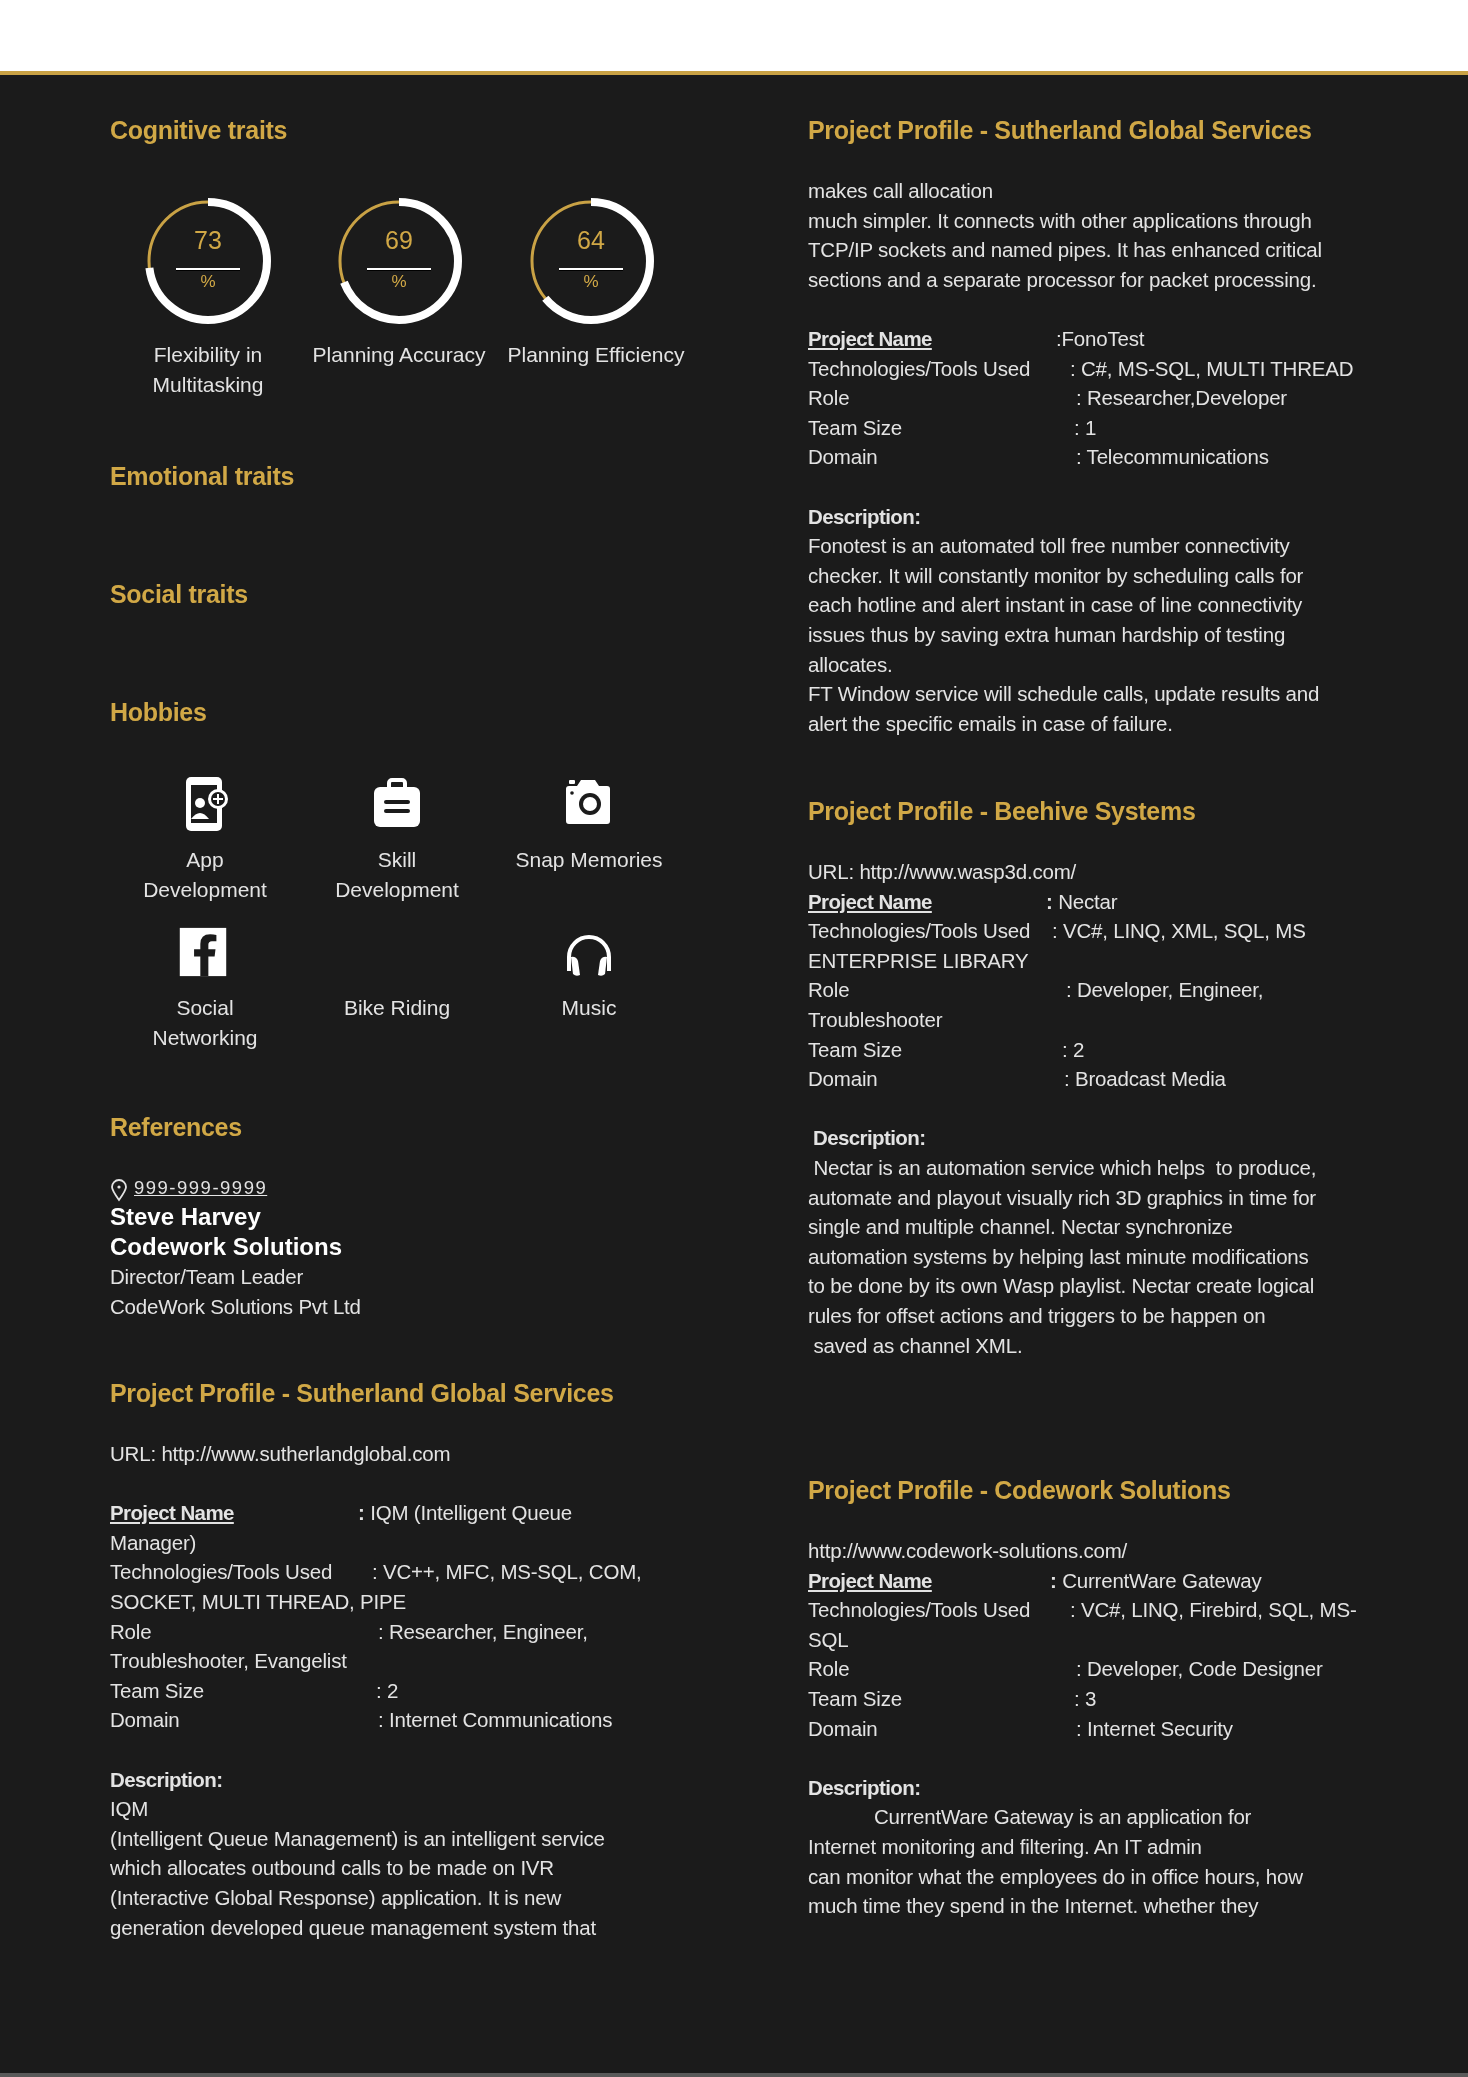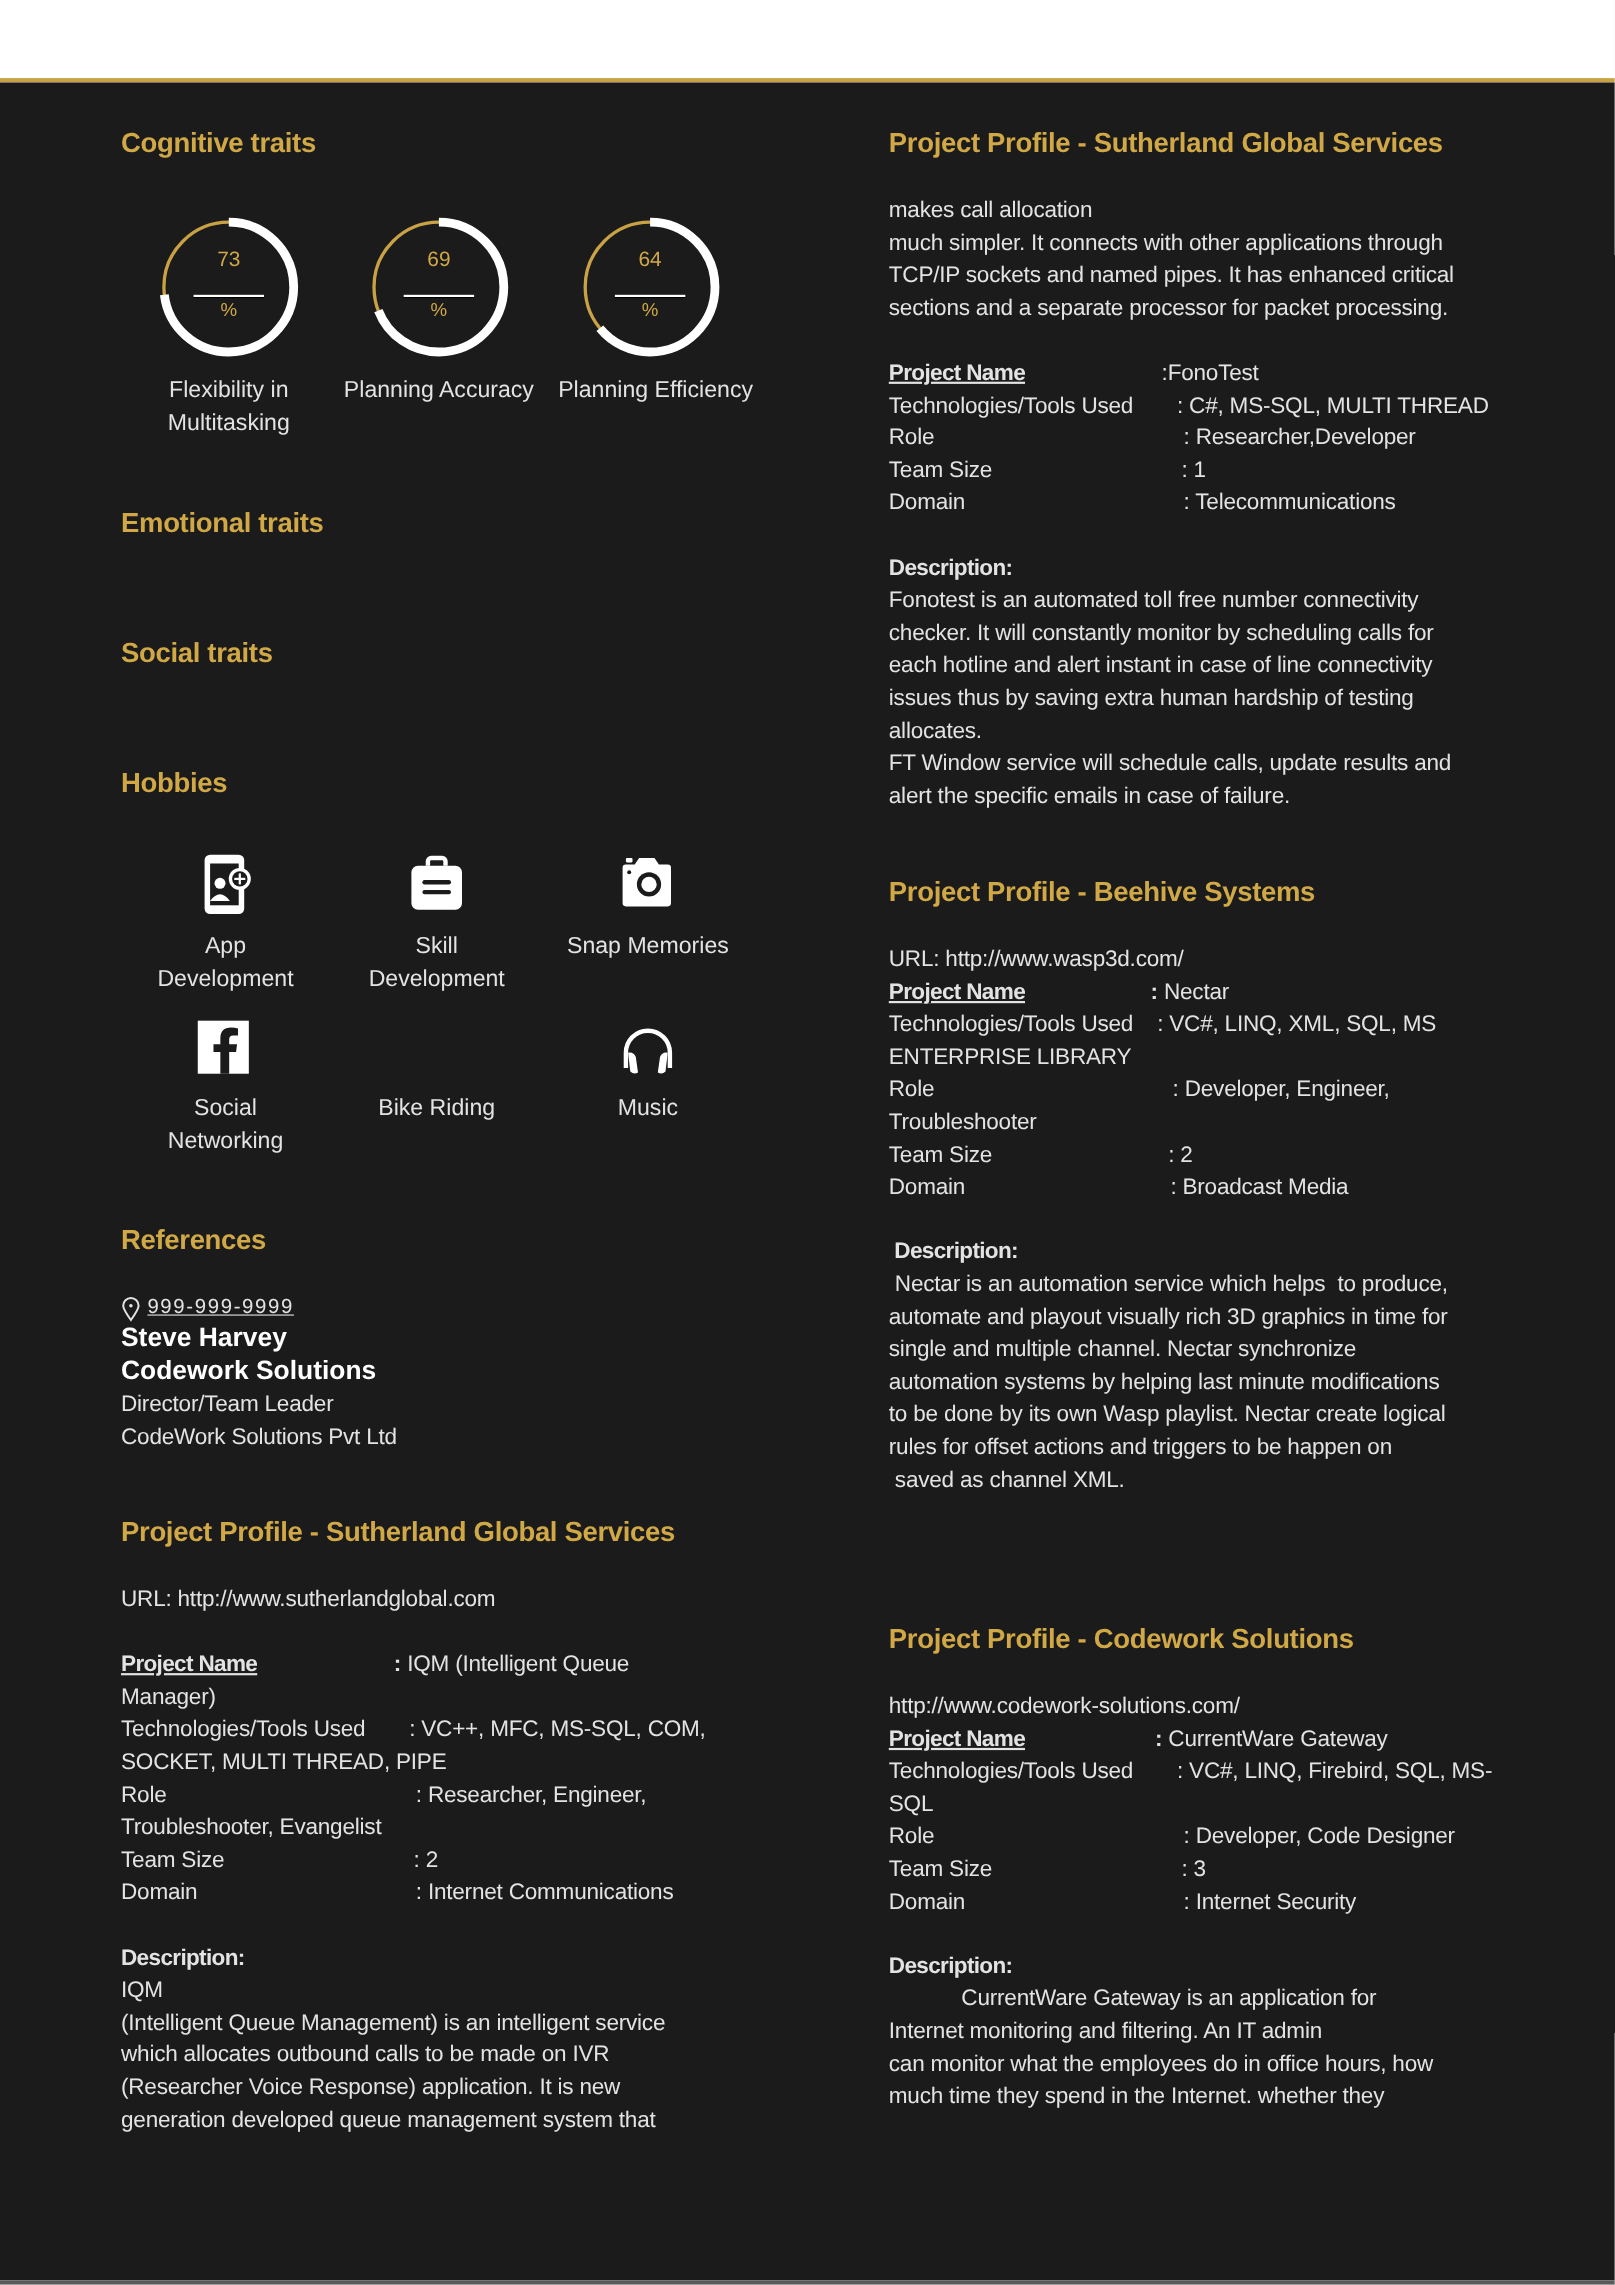--- a/index.html
+++ b/index.html
@@ -21,21 +21,21 @@
     white-space: nowrap;
   }
 
   .text { font-size: 20.5px; line-height: 29.6px; color: #e3e3e3; letter-spacing: -0.2px; }
   .abs { position: absolute; left: 0; }
   .line { white-space: pre; display: block; }
 
   
   .gauge { position: absolute; width: 130px; height: 130px; }
   .gauge svg { position: absolute; left: 0; top: 0; }
-  .gauge-value { position: absolute; left: 0; width: 130px; top: 30px; text-align: center; font-size: 19px; color: #d1a846; }
+  .gauge-value { position: absolute; left: 0; width: 130px; top: 30px; text-align: center; font-size: 25px; color: #d1a846; }
   .gauge-divider { position: absolute; left: 33px; width: 64px; top: 72px; height: 3px; border-top: 2px solid #ffffff; border-bottom: 1px solid #000; }
   .gauge-unit { position: absolute; left: 0; width: 130px; top: 76px; text-align: center; font-size: 17px; color: #d1a846; }
   .gauge-label { position: absolute; text-align: center; font-size: 21px; line-height: 29.6px; color: #e3e3e3; width: 190px; }
 
   
   .hobby { position: absolute; width: 190px; text-align: center; }
   .hobby-icon { position: absolute; left: 70px; width: 50px; height: 58px; }
   .hobby-label { position: absolute; left: 0; width: 190px; font-size: 21px; line-height: 29.6px; color: #e3e3e3; text-align: center; }
 
   
@@ -216,21 +216,21 @@
       </div>
       <div class="kv">
         <span class="k">Domain</span>
         <span class="v" style="left:268px">: Internet Communications</span>
       </div>
       <span class="line"> </span>
       <span class="line desc-label">Description:</span>
       <span class="line">IQM</span>
       <span class="line">(Intelligent Queue Management) is an intelligent service</span>
       <span class="line">which allocates outbound calls to be made on IVR</span>
-      <span class="line">(Researcher Voice Response) application. It is new</span>
+      <span class="line">(Interactive Global Response) application. It is new</span>
       <span class="line">generation developed queue management system that</span>
     </div>
   </div>
 
   <div class="col col-right">
 
     <div class="section-title" style="top:41px">Project Profile - Sutherland Global Services</div>
     <div class="abs text" style="top:101px; width:580px">
       <span class="line">makes call allocation</span>
       <span class="line">much simpler. It connects with other applications through</span>

